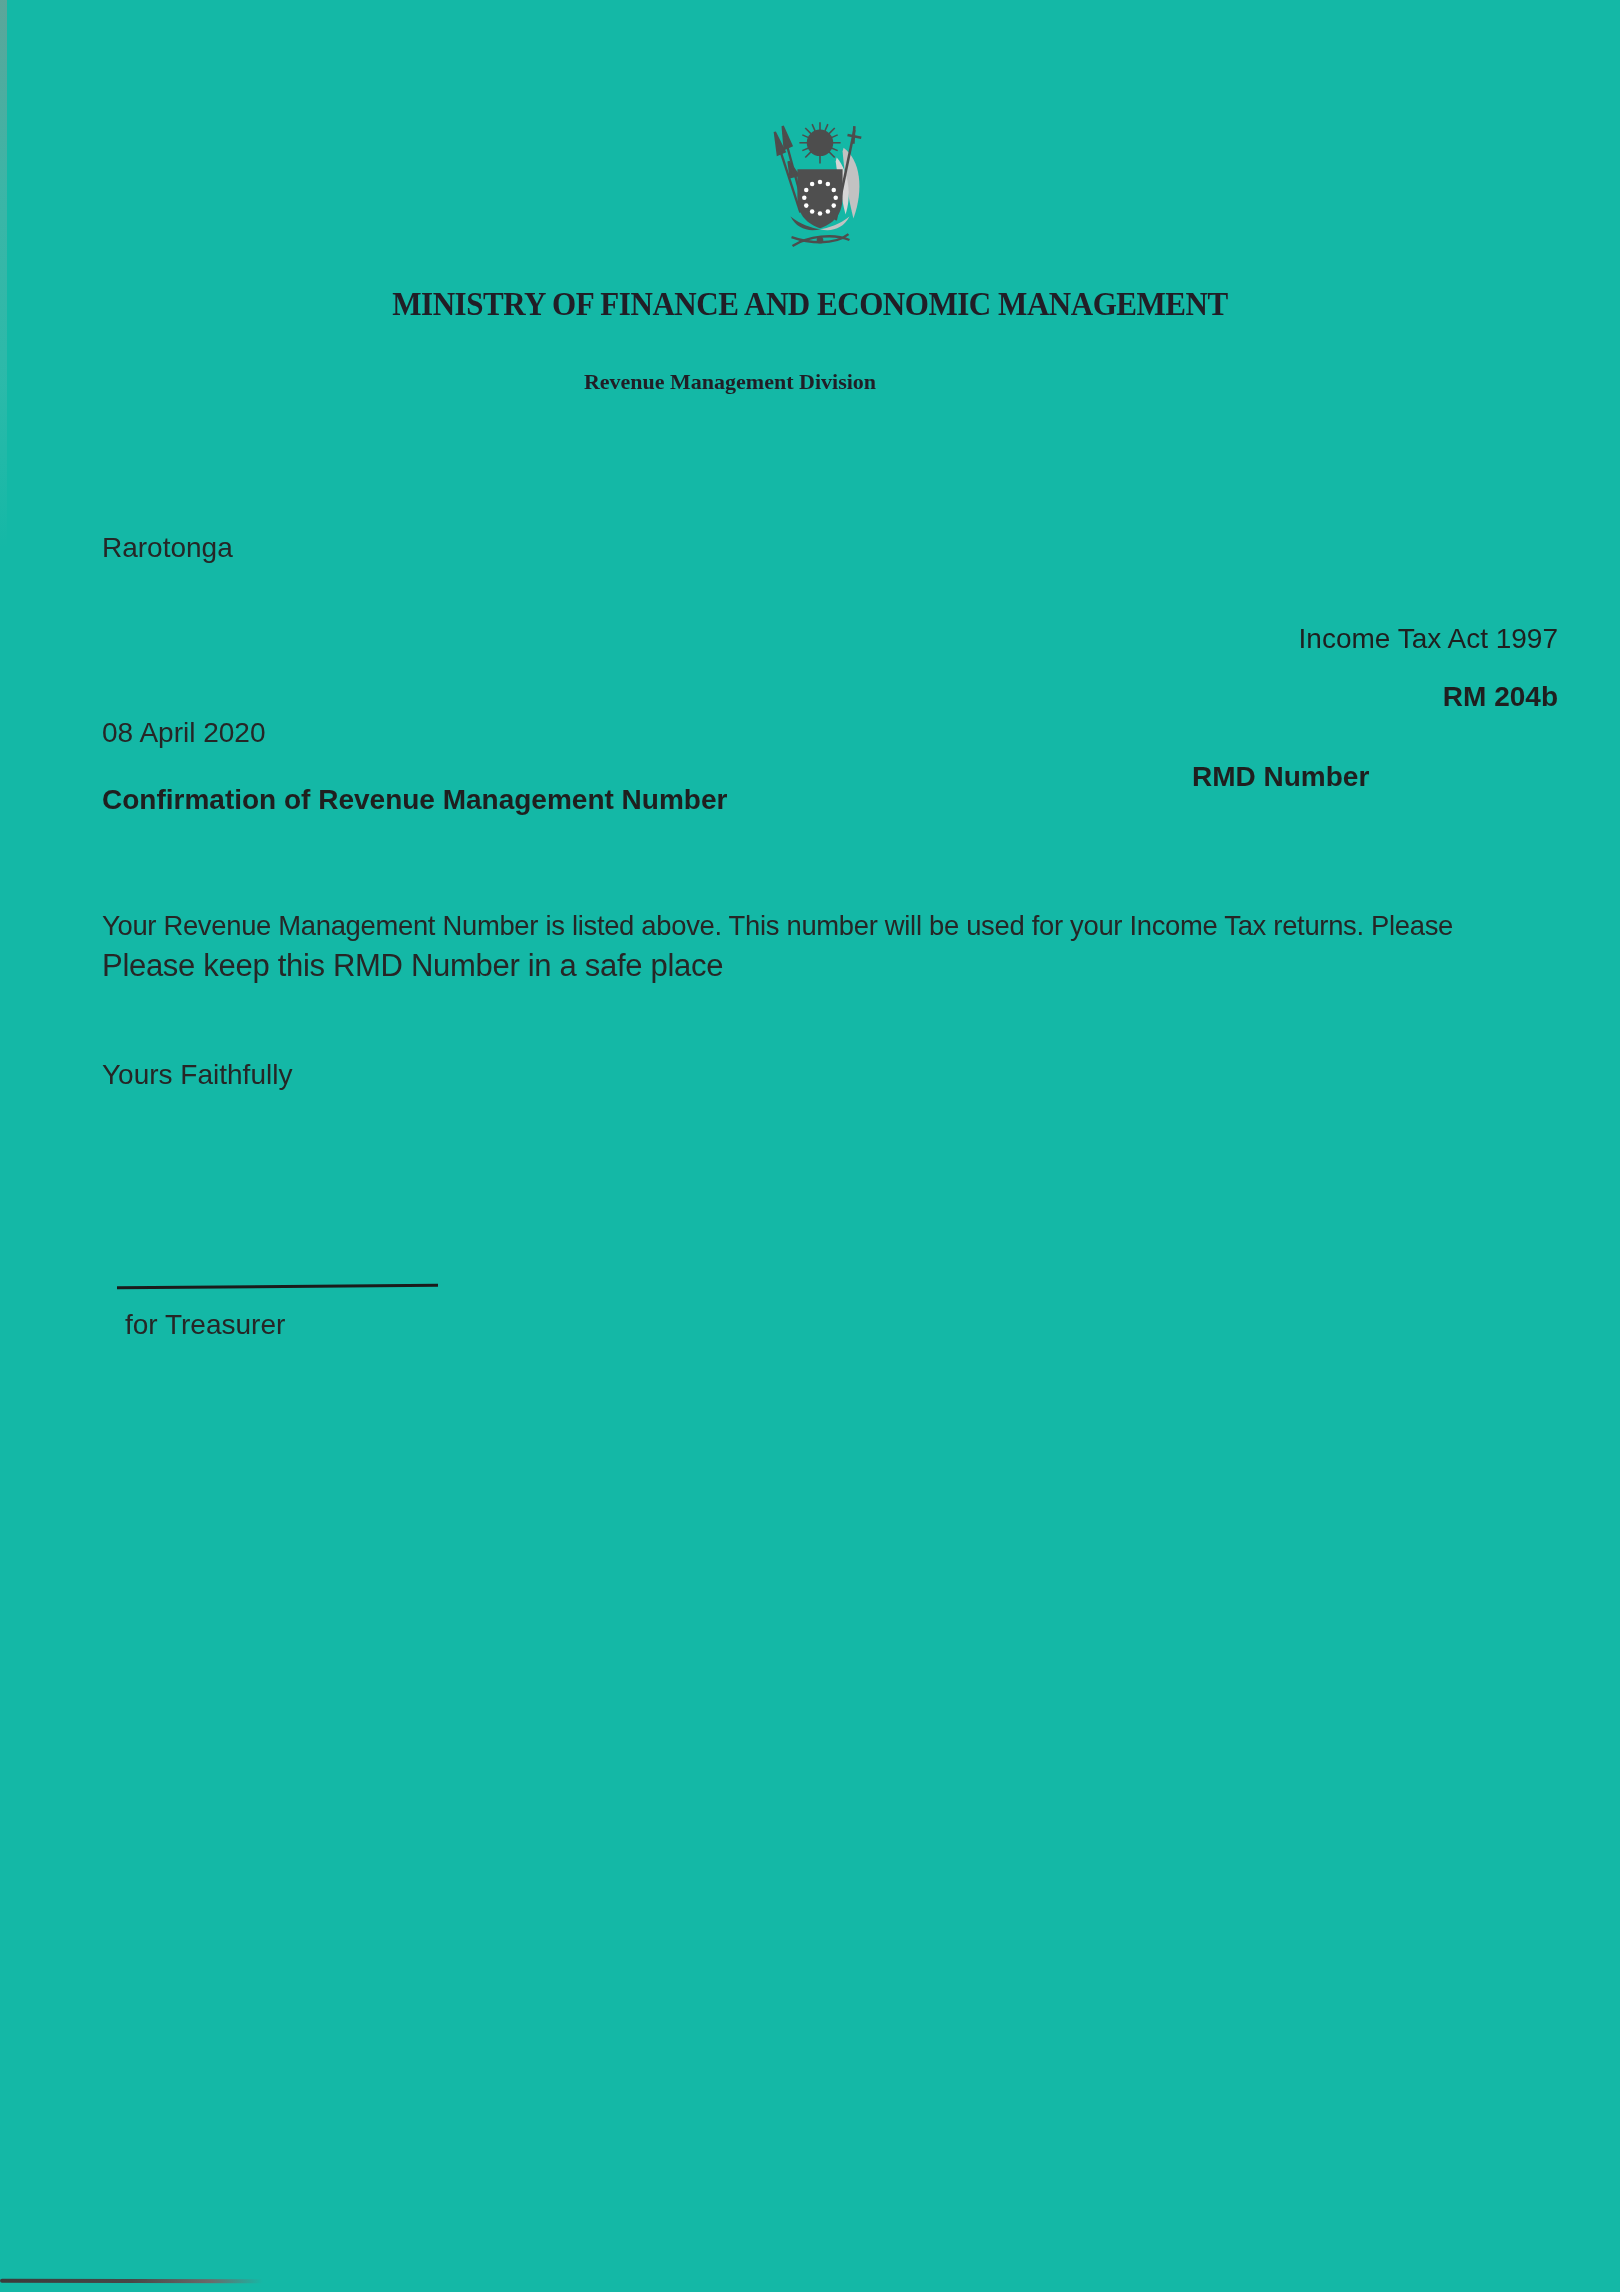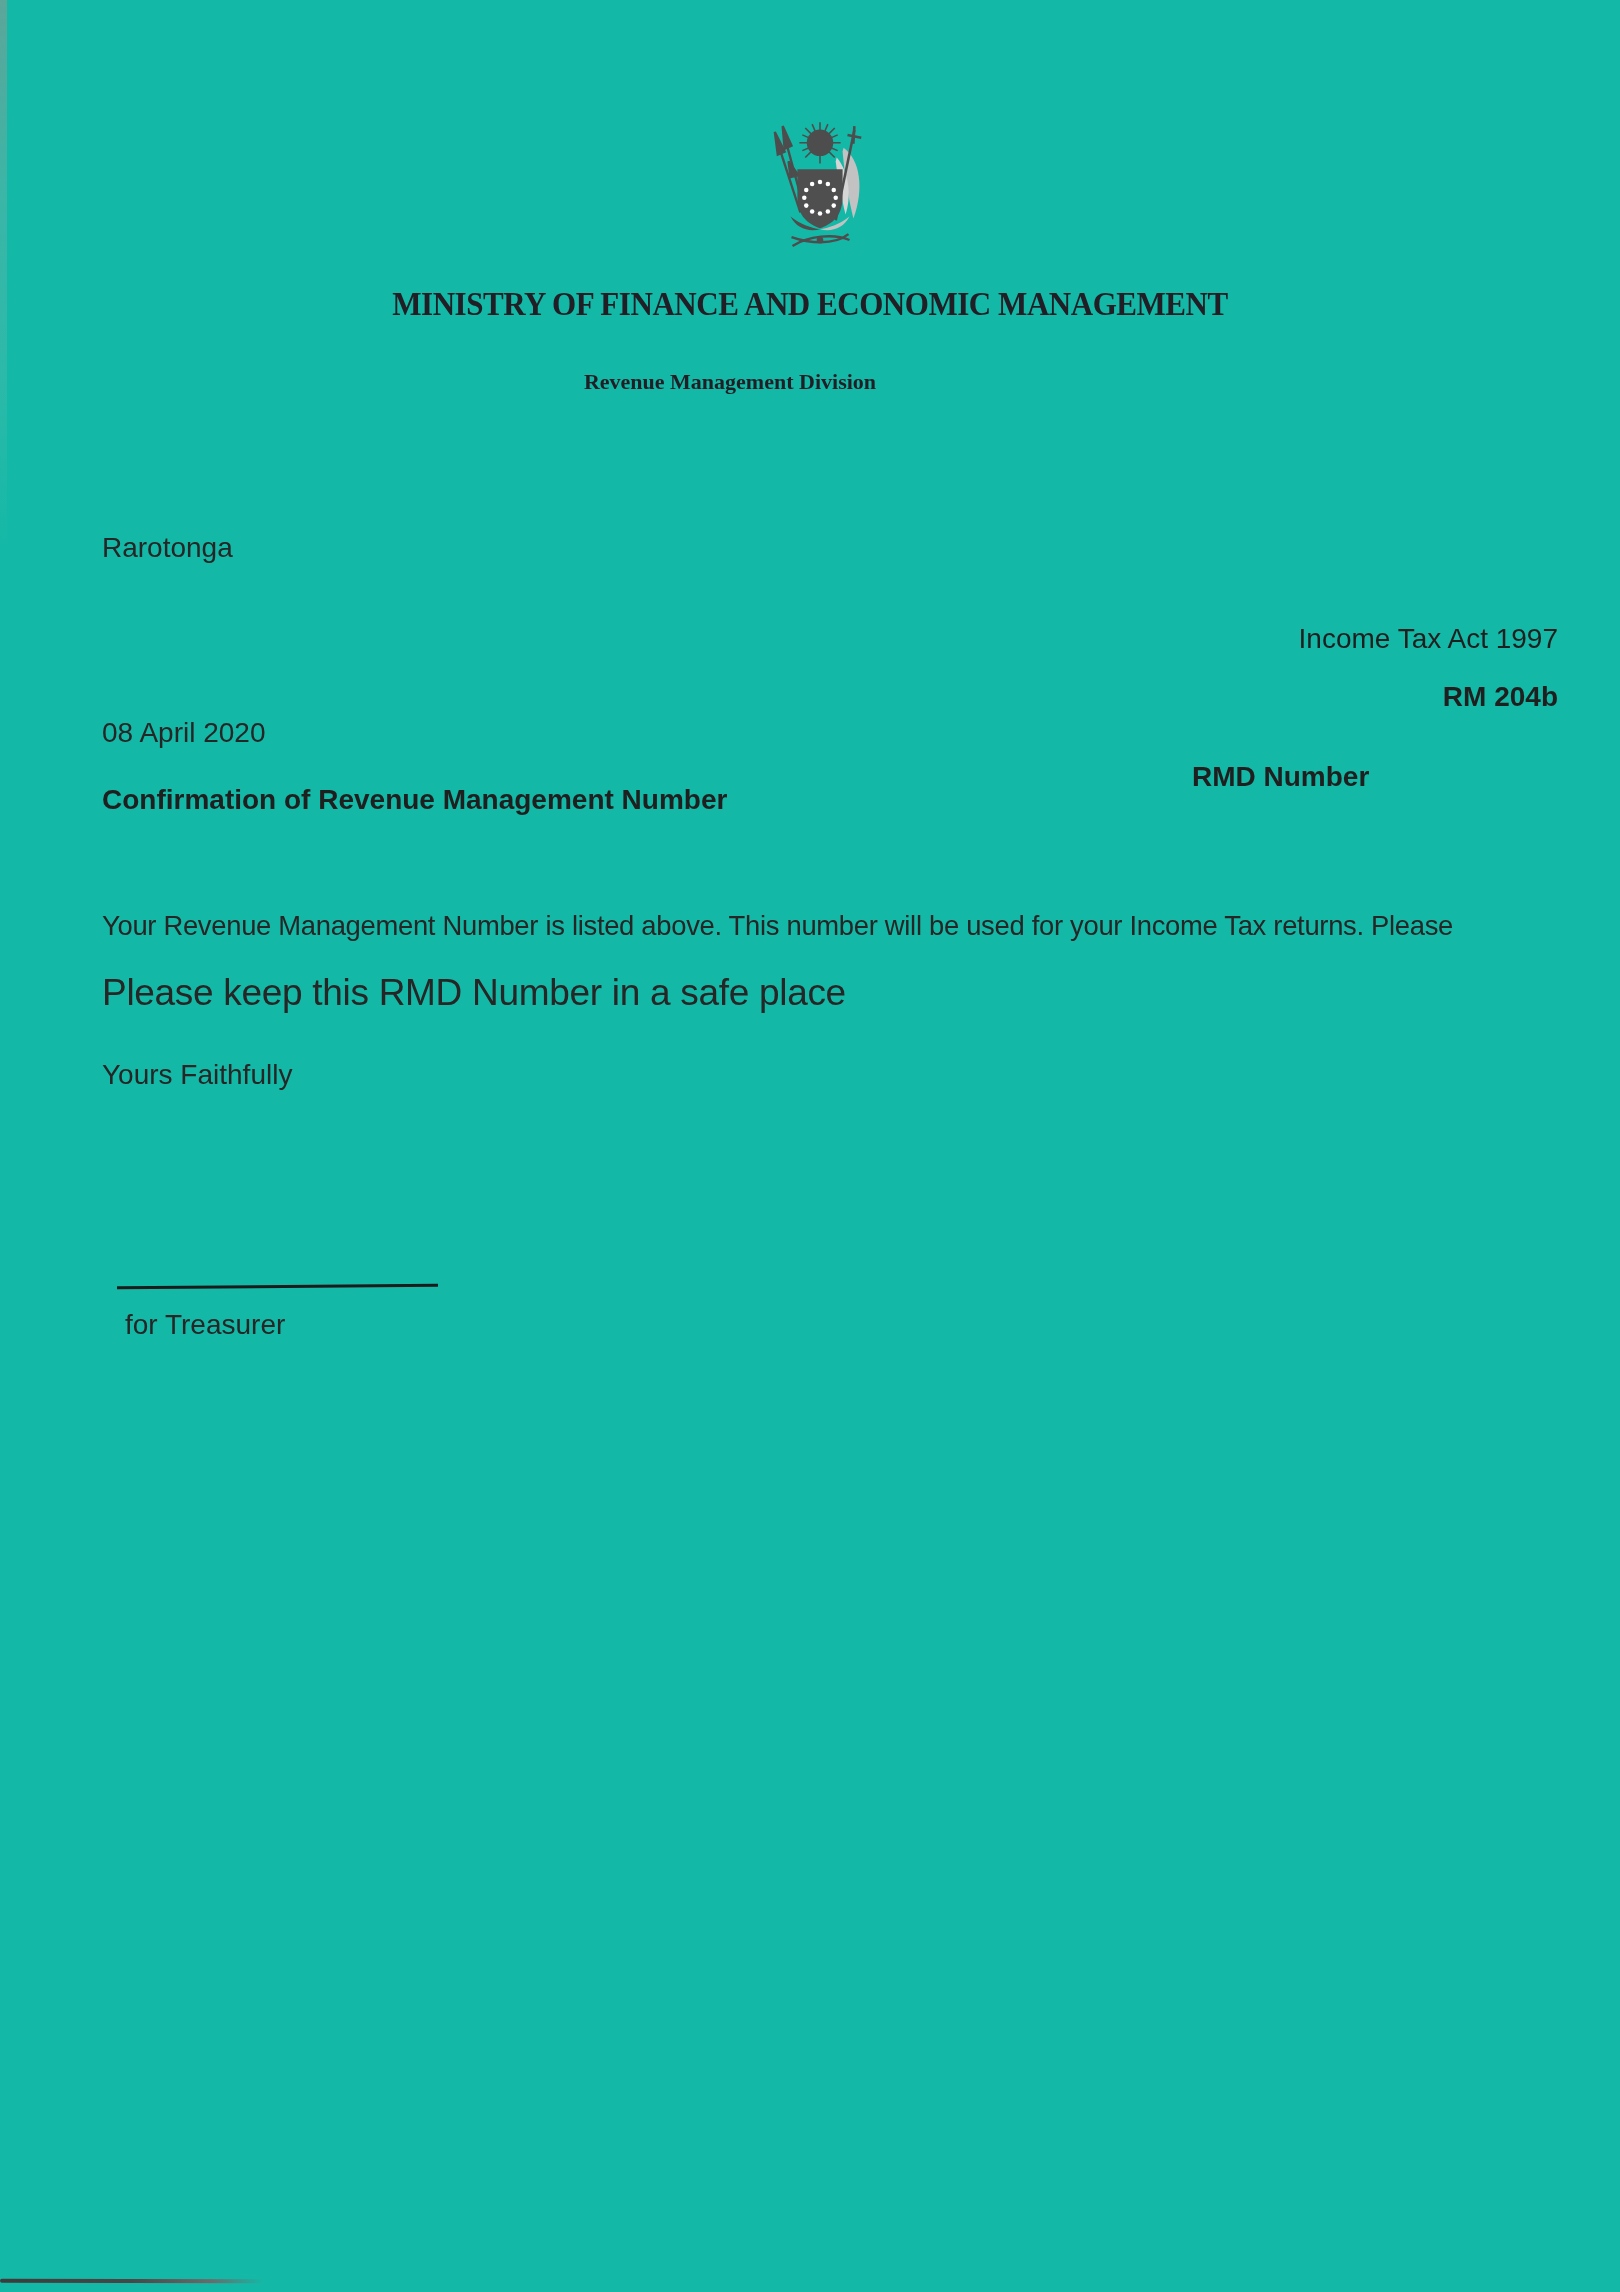--- a/index.html
+++ b/index.html
@@ -46,21 +46,21 @@
     left: 980px; top: 674px; width: 578px;
     text-align: right; font-weight: bold; font-size: 28px; color: #1f1f1f; margin-top: 7px;
   }
   .letter-date { left: 102px; top: 717px; font-size: 28px; }
   .rmd-number-label { left: 1192px; top: 761px; font-weight: bold; font-size: 28px; color: #1f1f1f; }
 
   
   .subject { left: 102px; top: 784px; font-weight: bold; font-size: 28px; color: #1f1f1f; }
   .paragraph1 { left: 102px; top: 878px; width: 1451px; font-size: 27.4px; letter-spacing: -0.3px; margin-top: 32px; }
   .paragraph1 .line { line-height: 32px; white-space: nowrap; }
-  .paragraph2 { left: 102px; top: 972px; font-size: 37px; letter-spacing: -0.3px; }
+  .paragraph2 { left: 102px; top: 948px; font-size: 31px; letter-spacing: -0.3px; }
   .closing { left: 102px; top: 1059px; font-size: 28px; }
 
   
   .signature-rule {
     left: 117px; top: 1285px; width: 321px; height: 2.9px;
     background: #1b1b1b;
     transform: rotate(-0.45deg);
   }
   .signoff { left: 125px; top: 1309px; font-size: 28px; }
 

